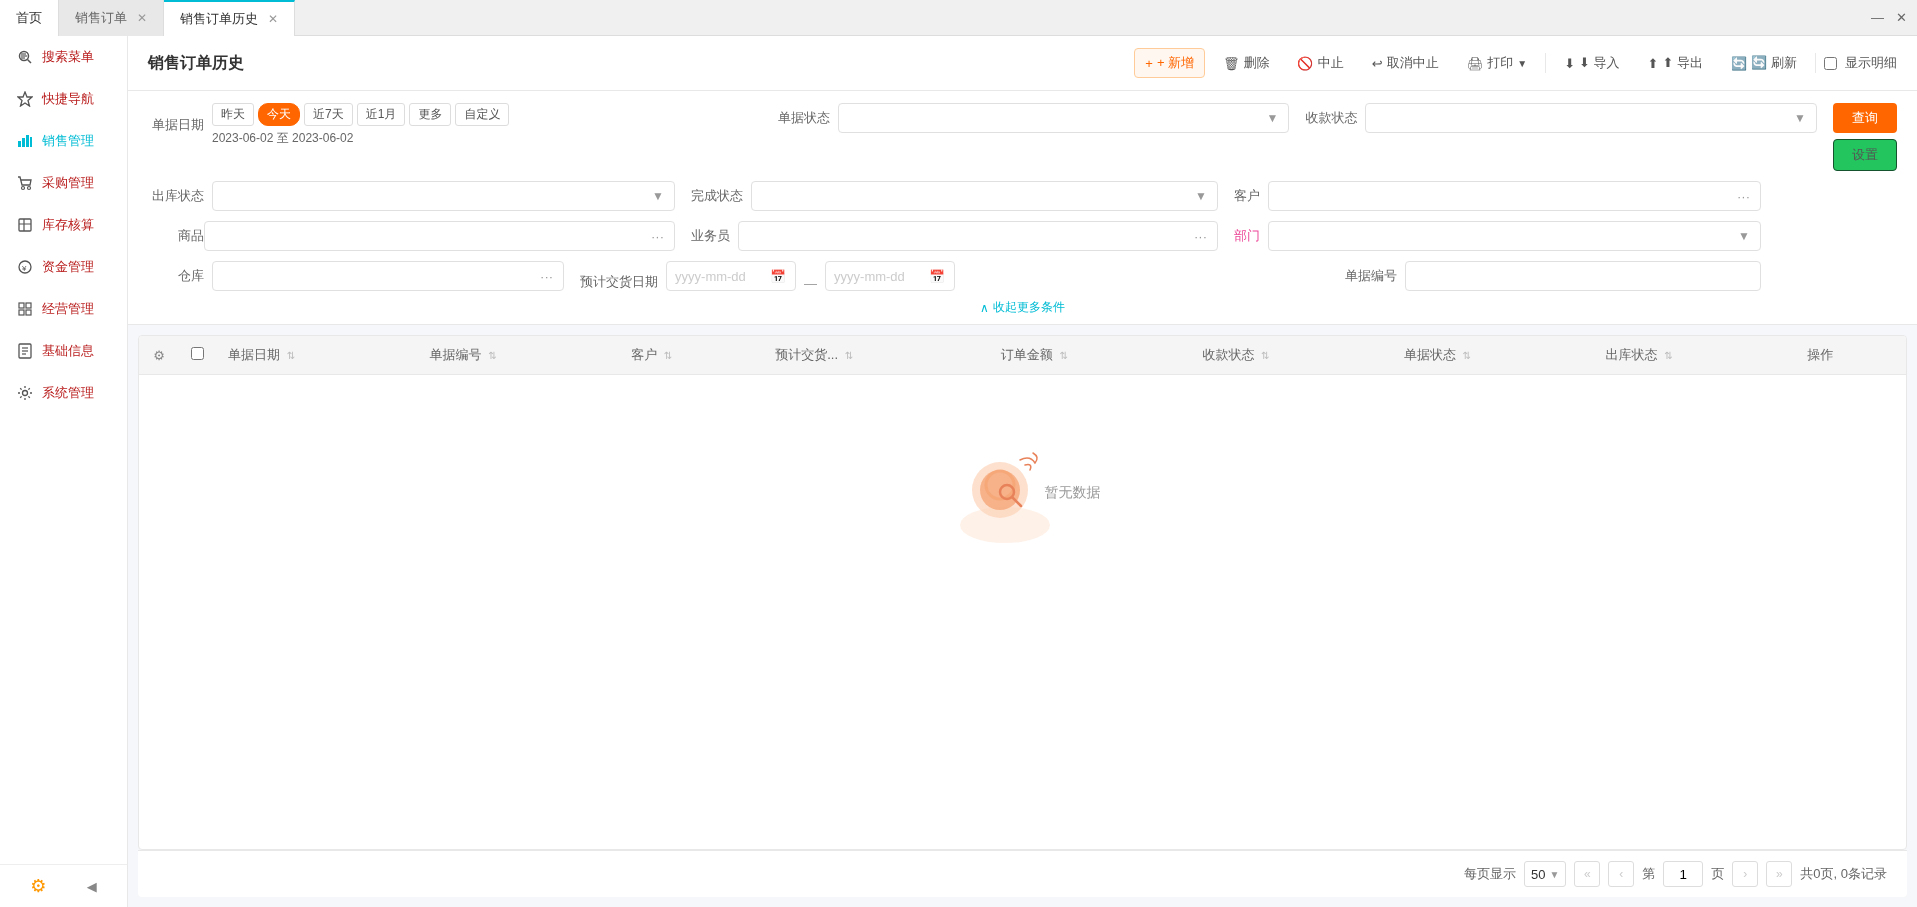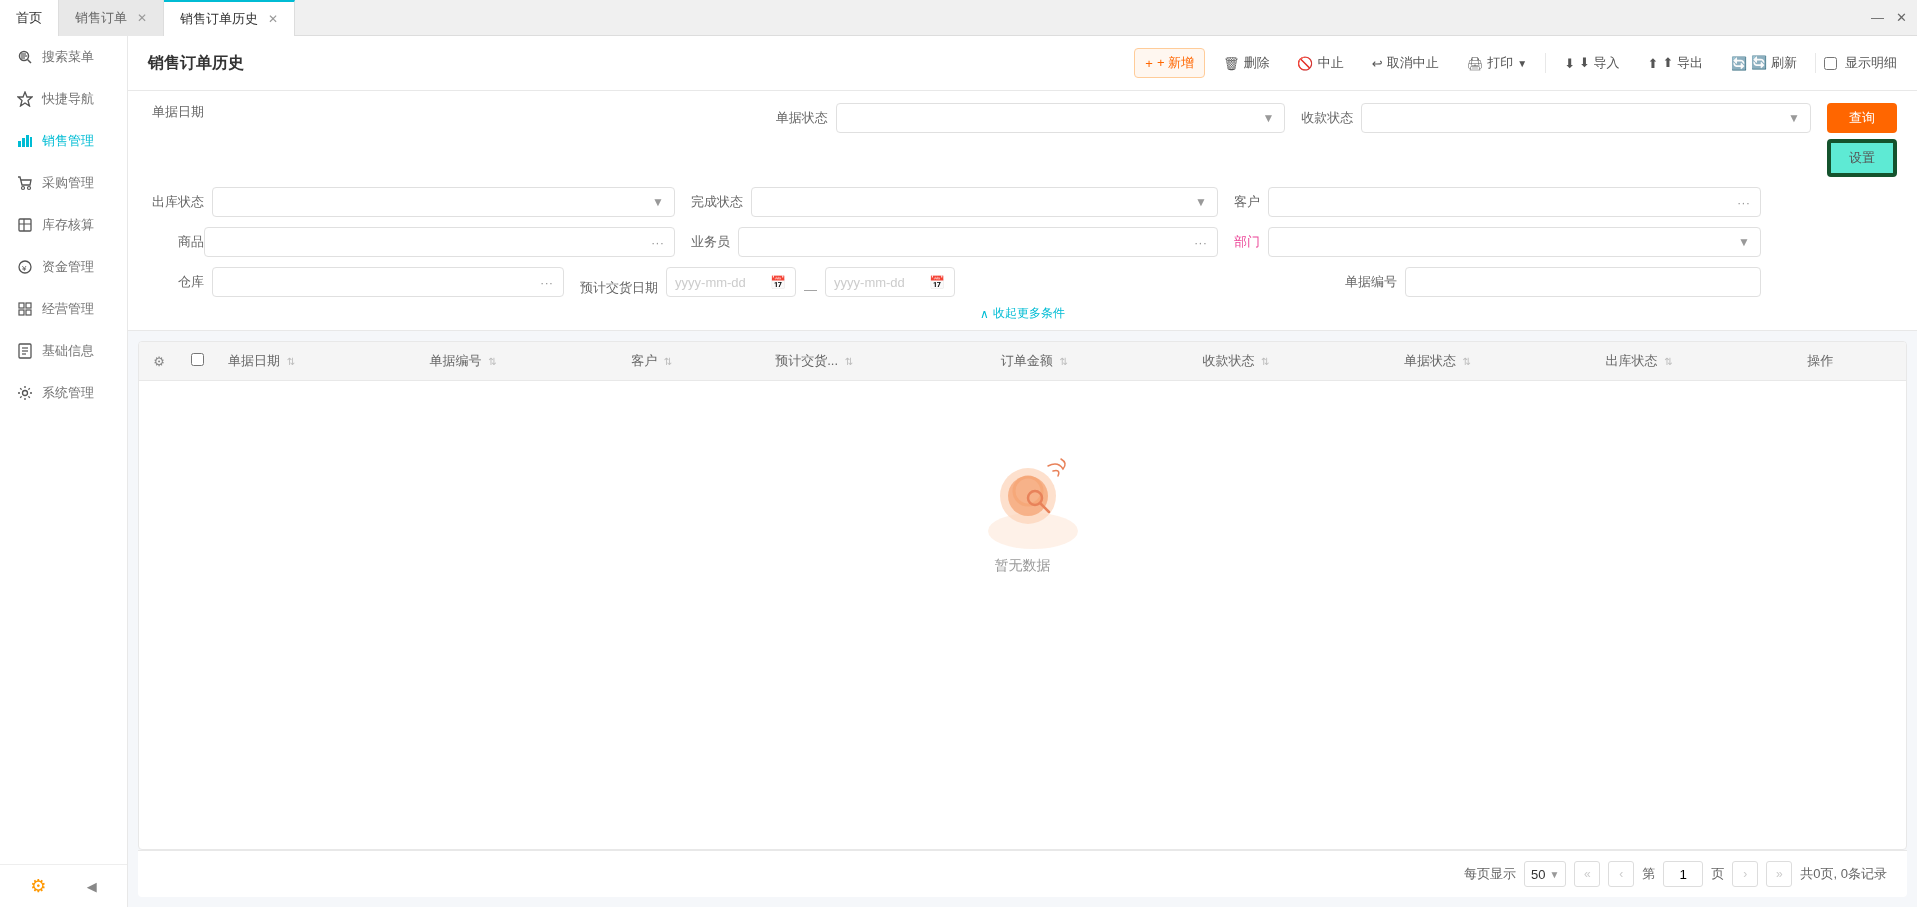--- a/index.html
+++ b/index.html
@@ -9,21 +9,21 @@
     .tab { height: 36px; display: flex; align-items: center; padding: 0 16px; font-size: 13px; cursor: pointer; border-right: 1px solid #ddd; gap: 6px; background: #e8e8e8; color: #666; }
     .tab.active { background: white; color: #333; border-top: 2px solid #00bcd4; }
     .tab .tab-close { font-size: 12px; color: #999; cursor: pointer; margin-left: 4px; }
     .tab.home { background: white; color: #333; }
 
     
     .main-layout { display: flex; flex: 1; overflow: hidden; }
 
     
     .sidebar { width: 128px; background: white; border-right: 1px solid #e8e8e8; display: flex; flex-direction: column; flex-shrink: 0; }
-    .sidebar-item { display: flex; align-items: center; gap: 8px; padding: 12px 16px; cursor: pointer; color: #737373; font-size: 13px; }
+    .sidebar-item { display: flex; align-items: center; gap: 8px; padding: 12px 16px; cursor: pointer; color: #b91c1c; font-size: 13px; }
     .sidebar-item.active { color: #00bcd4; }
     .sidebar-icon { width: 18px; height: 18px; display: flex; align-items: center; justify-content: center; font-size: 14px; }
     .sidebar-bottom { margin-top: auto; border-top: 1px solid #eee; display: flex; align-items: center; justify-content: space-around; padding: 10px; }
 
     
     .content { flex: 1; display: flex; flex-direction: column; overflow: hidden; background: #f5f7fa; }
 
     
     .page-header { background: white; padding: 12px 20px 0 20px; border-bottom: 1px solid #e8e8e8; flex-shrink: 0; }
     .page-header-top { display: flex; align-items: center; justify-content: space-between; margin-bottom: 12px; }
@@ -36,34 +36,34 @@
     .date-btn { padding: 2px 8px; border: 1px solid #ddd; border-radius: 3px; cursor: pointer; font-size: 12px; background: white; color: #555; }
     .date-btn.active { background: #ff6600; color: white; border-color: #ff6600; border-radius: 10px; }
     .filter-select { flex: 1; height: 30px; border: 1px solid #e0e0e0; border-radius: 4px; display: flex; align-items: center; padding: 0 10px; background: white; cursor: pointer; justify-content: space-between; min-width: 180px; color: #999; }
     .filter-select .chevron { color: #999; font-size: 12px; }
     .date-input { height: 30px; border: 1px solid #e0e0e0; border-radius: 4px; padding: 0 8px; width: 130px; color: #999; display: flex; align-items: center; justify-content: space-between; background: white; }
     .date-input .cal-icon { color: #ccc; }
     .collapse-row { display: flex; justify-content: center; align-items: center; cursor: pointer; color: #00bcd4; font-size: 12px; gap: 4px; margin-top: 4px; }
 
     
     .query-btn { background: #ff6600; color: white; border: none; border-radius: 4px; padding: 6px 18px; cursor: pointer; font-size: 13px; }
-    .set-btn { background: #5eead4; color: #555; border: 4px solid #14532d; border-radius: 4px; padding: 6px 18px; cursor: pointer; font-size: 13px; }
+    .set-btn { background: #22c55e; color: #555; border: 1px solid #14532d; border-radius: 4px; padding: 6px 18px; cursor: pointer; font-size: 13px; }
     .btn-group-right { display: flex; flex-direction: column; gap: 6px; }
 
     
     .table-container { flex: 1; overflow: auto; background: white; margin: 10px 10px 0 10px; border-radius: 4px; border: 1px solid #e8e8e8; }
     .data-table { width: 100%; border-collapse: collapse; }
     .data-table th { background: #f5f5f5; padding: 10px 12px; text-align: left; border-bottom: 1px solid #e8e8e8; font-weight: normal; color: #666; font-size: 13px; white-space: nowrap; }
     .data-table th .sort-icon { color: #bbb; font-size: 10px; margin-left: 3px; }
     .table-settings-col { width: 40px; }
     .table-check-col { width: 36px; }
     .settings-icon-cell { display: flex; justify-content: center; align-items: center; }
 
     
-    .empty-state { display: flex; flex-direction: column; align-items: center; justify-content: center; padding: 60px 0; }
+    .empty-state { display: flex; align-items: center; justify-content: center; padding: 60px 0; }
     .empty-img { width: 100px; height: 100px; position: relative; margin-bottom: 16px; }
     .empty-text { color: #999; font-size: 14px; }
 
     
     .pagination-bar { background: white; border-top: 1px solid #e8e8e8; padding: 10px 20px; display: flex; align-items: center; justify-content: flex-end; gap: 8px; flex-shrink: 0; margin: 0 10px 10px 10px; border-radius: 0 0 4px 4px; }
     .pagination-bar .page-size-label { color: #666; }
     .page-size-select { border: 1px solid #ddd; border-radius: 3px; padding: 2px 6px; height: 26px; display: flex; align-items: center; gap: 4px; cursor: pointer; }
     .page-nav-btn { width: 26px; height: 26px; border: 1px solid #ddd; border-radius: 3px; display: flex; align-items: center; justify-content: center; cursor: pointer; background: white; color: #666; font-size: 12px; }
     .page-nav-btn:disabled, .page-nav-btn.disabled { color: #ccc; cursor: not-allowed; }
     .page-input { width: 40px; height: 26px; border: 1px solid #ddd; border-radius: 3px; text-align: center; }
@@ -238,20 +238,33 @@
           </label>
         </div>
       </div>
     </div>
 
     <div class="filter-section">
 
       <div style="display:flex; align-items:flex-start; gap:16px; margin-bottom:10px;">
         <div style="display:flex; align-items:center; gap:8px; flex:1.2;">
           <span class="filter-label" style="min-width:56px; color:#666; text-align:right;">单据日期</span>
+          <div style="display:flex; align-items:center; gap:4px; flex-direction:column;">
+            <div style="display:flex; gap:4px; align-items:center;">
+              <button class="date-btn">昨天</button>
+              <button class="date-btn active">今天</button>
+              <button class="date-btn">近7天</button>
+              <button class="date-btn">近1月</button>
+              <button class="date-btn">更多</button>
+              <button class="date-btn">自定义</button>
+            </div>
+            <div style="color:#666; font-size:12px; text-align:left; width:100%;">
+              <span>2023-06-02 至 2023-06-02</span>
+            </div>
+          </div>
         </div>
         <div style="display:flex; align-items:center; gap:8px; flex:1;">
           <span style="color:#666; white-space:nowrap;">单据状态</span>
           <div class="filter-select">
             <span style="color:#ccc;"></span>
             <span class="chevron">▼</span>
           </div>
         </div>
         <div style="display:flex; align-items:center; gap:8px; flex:1;">
           <span style="color:#666; white-space:nowrap;">收款状态</span>

